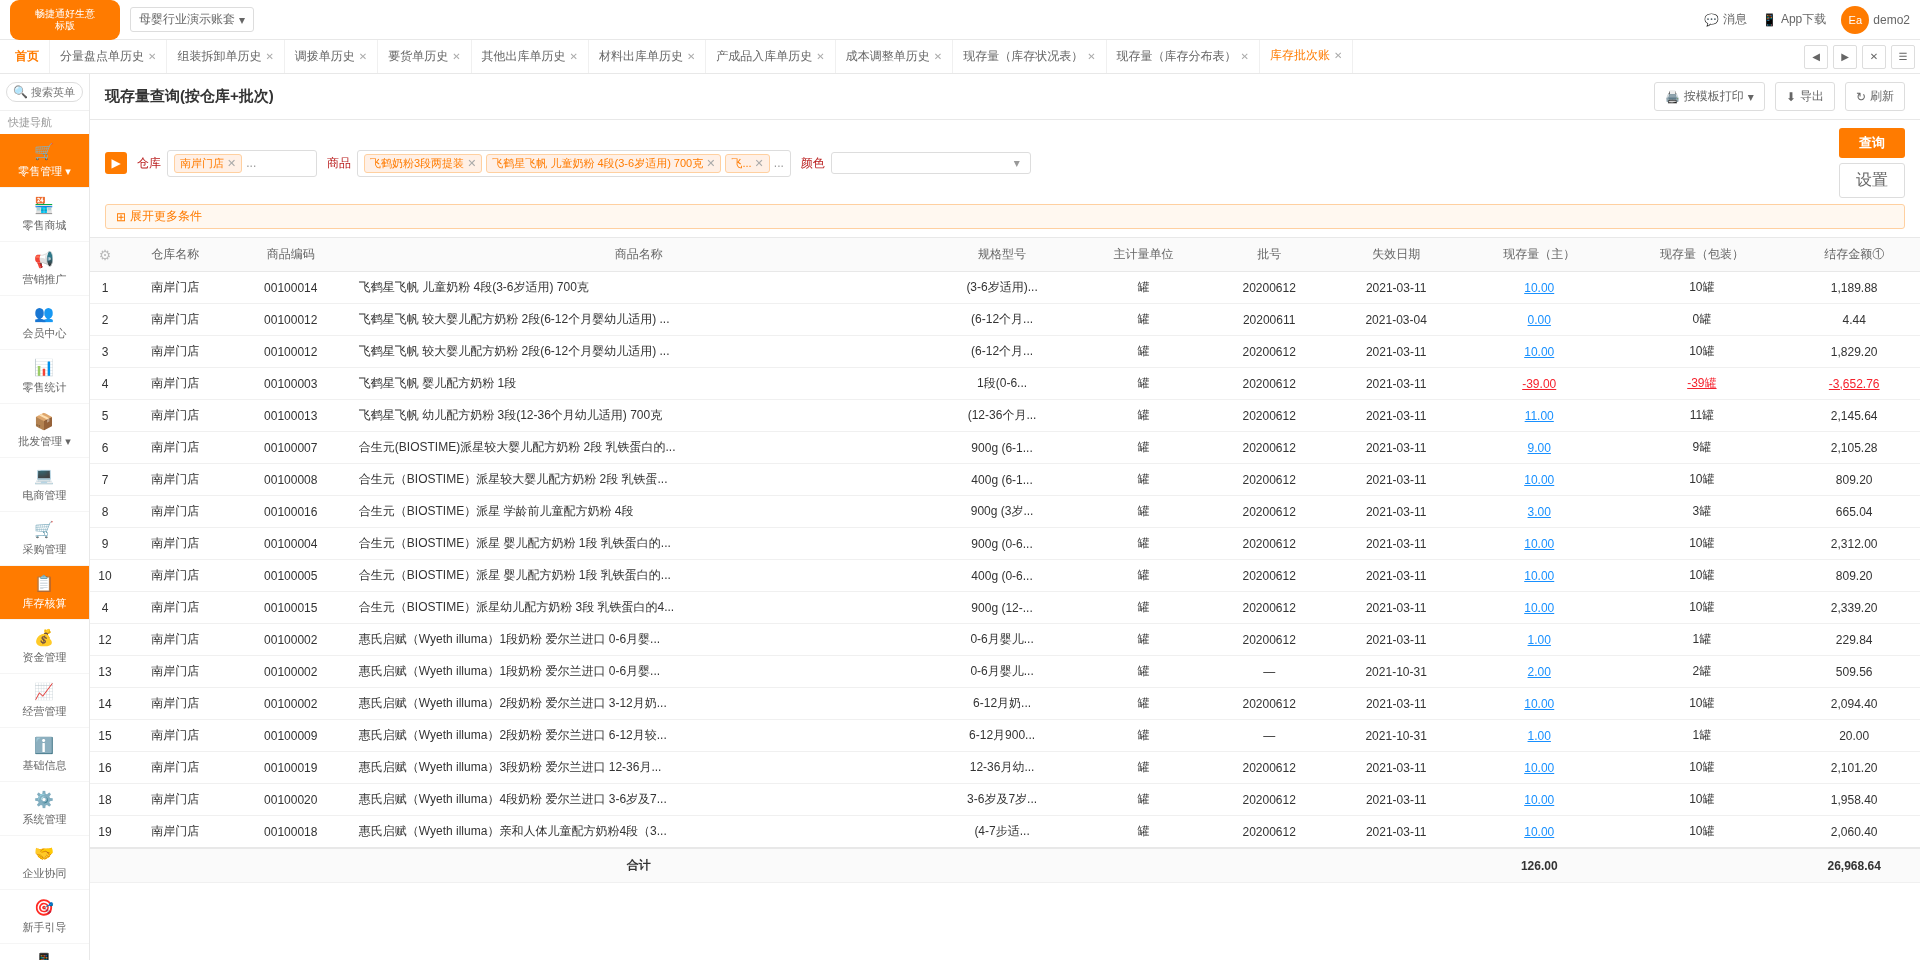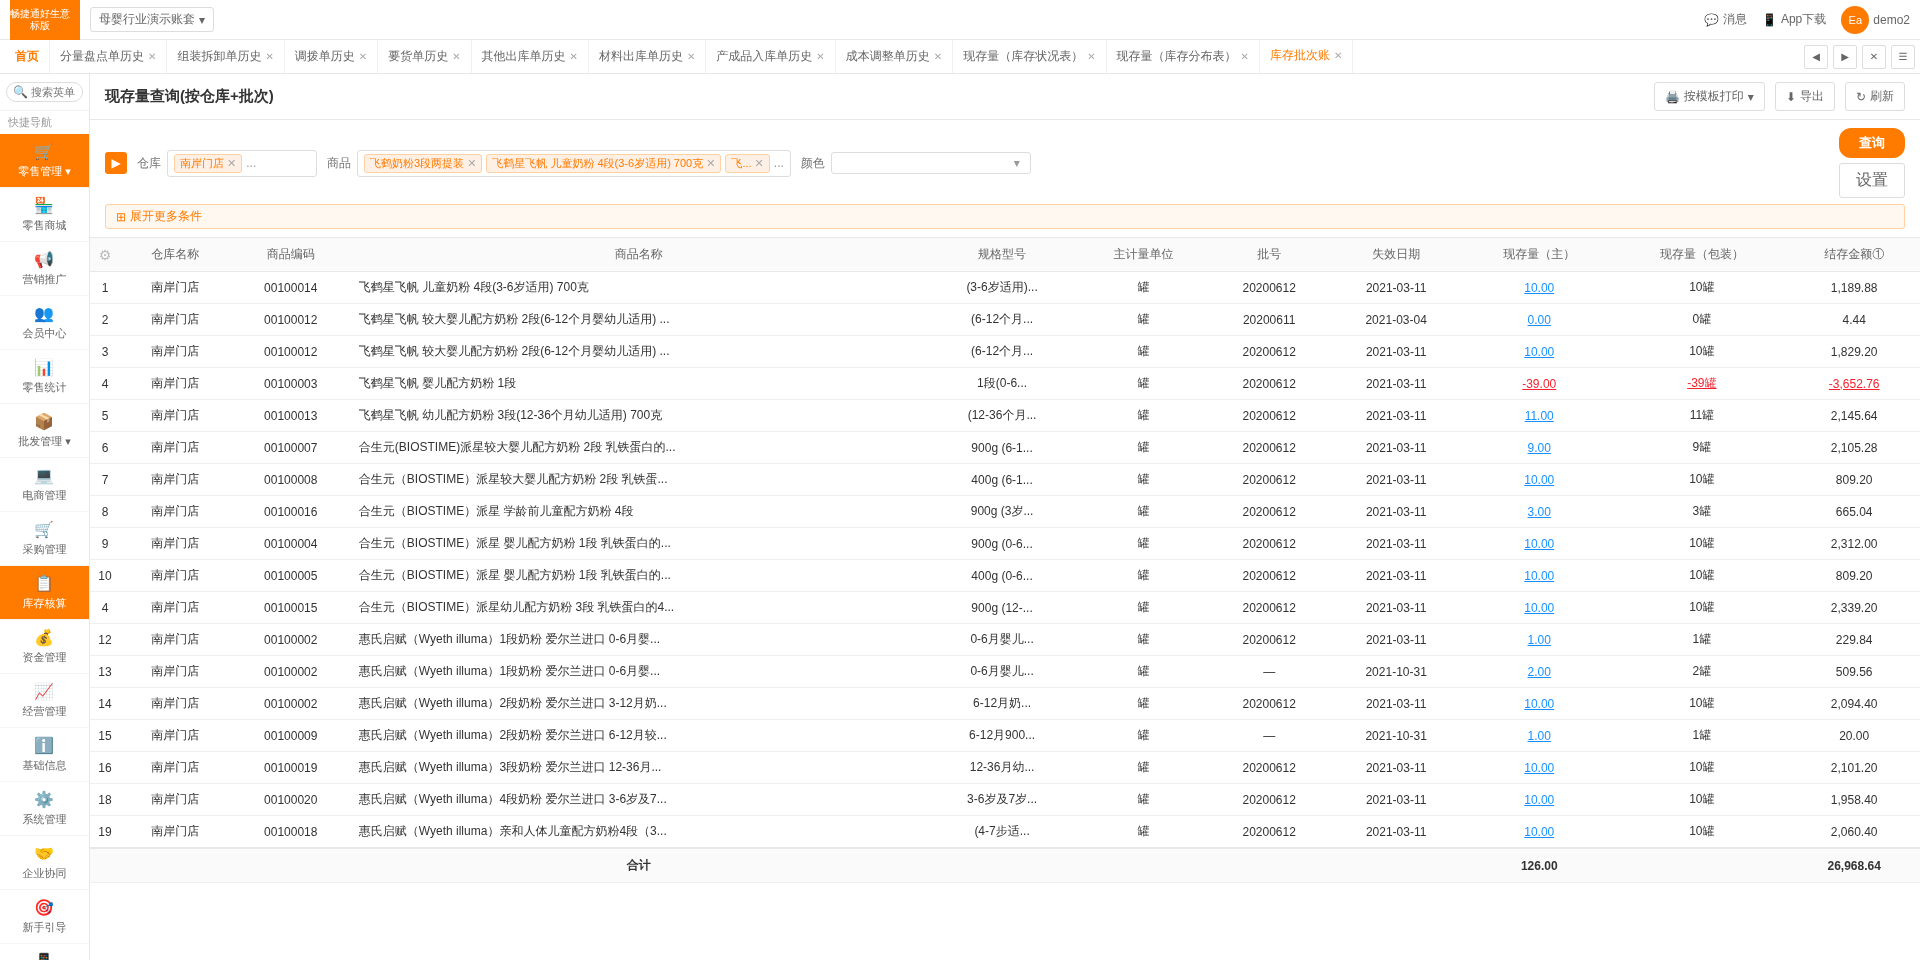--- a/index.html
+++ b/index.html
@@ -4,22 +4,22 @@
   <style>
     * { box-sizing: border-box; margin: 0; padding: 0; }
     body { font-family: 'Microsoft YaHei', Arial, sans-serif; font-size: 12px; background: #f5f5f5; color: #333; overflow: hidden; }
 
     
     .top-bar {
       display: flex; align-items: center; background: #fff; height: 40px;
       border-bottom: 1px solid #e8e8e8; padding: 0 10px; gap: 10px;
     }
     .logo-area {
-      display: flex; align-items: center; gap: 5px; width: 70px;
-      background: #ff7b00; height: 40px; justify-content: flex-start; color: #fff; font-size: 11px;
+      display: flex; align-items: center; gap: 5px; width: 110px;
+      background: #ff7b00; height: 40px; justify-content: center; color: #fff; font-size: 11px; border-radius: 9px;
     }
     .logo-text { font-size: 10px; color: #fff; text-align: center; line-height: 1.2; }
     .store-selector {
       display: flex; align-items: center; gap: 4px; border: 1px solid #ddd;
       padding: 3px 8px; border-radius: 3px; cursor: pointer; font-size: 12px; color: #666;
     }
     .top-right {
       margin-left: auto; display: flex; align-items: center; gap: 15px;
     }
     .top-right-item { display: flex; align-items: center; gap: 4px; cursor: pointer; color: #666; font-size: 12px; }
@@ -94,21 +94,21 @@
 
     
     .filter-area { background: #fff; padding: 8px 15px; border-bottom: 1px solid #e8e8e8; }
     .filter-row { display: flex; align-items: center; gap: 10px; flex-wrap: wrap; }
     .filter-expand-btn {
       display: flex; align-items: center; gap: 4px; margin: 6px auto 0;
       color: #ff7b00; cursor: pointer; font-size: 12px; padding: 3px 10px;
       border: 1px solid #ffd0a0; border-radius: 3px; background: #fff8f0;
     }
     .filter-group { display: flex; align-items: center; gap: 6px; }
-    .filter-label { color: #737373; font-size: 12px; white-space: nowrap; }
+    .filter-label { color: #b91c1c; font-size: 12px; white-space: nowrap; }
     .filter-toggle-btn {
       display: flex; align-items: center; justify-content: center; width: 22px; height: 22px;
       background: #ff7b00; color: #fff; border-radius: 3px; cursor: pointer; font-size: 12px;
     }
     .tag-input {
       display: flex; align-items: center; flex-wrap: wrap; gap: 4px;
       border: 1px solid #ddd; border-radius: 3px; padding: 3px 6px; min-width: 150px;
       background: #fff; cursor: text;
     }
     .tag {
@@ -119,21 +119,21 @@
     .more-btn { color: #999; cursor: pointer; font-size: 12px; }
     .color-filter {
       display: flex; align-items: center; gap: 6px; border: 1px solid #ddd;
       border-radius: 3px; padding: 3px 10px; min-width: 200px; background: #fff;
     }
     .color-filter-arrow { color: #999; margin-left: auto; }
 
     
     .btn-query {
       padding: 6px 20px; background: #ff7b00; color: #fff; border: none;
-      border-radius: 12px; cursor: pointer; font-size: 13px; font-weight: bold;
+      border-radius: 3px; cursor: pointer; font-size: 13px; font-weight: bold;
     }
     .btn-settings {
       padding: 6px 15px; background: #fff; color: #666; border: 1px solid #ddd;
       border-radius: 3px; cursor: pointer; font-size: 16px;
     }
     .query-action-area { display: flex; flex-direction: column; gap: 5px; margin-left: auto; }
 
     
     .table-container { flex: 1; overflow: auto; background: #fff; margin: 0; }
     table { width: 100%; border-collapse: collapse; font-size: 12px; }

